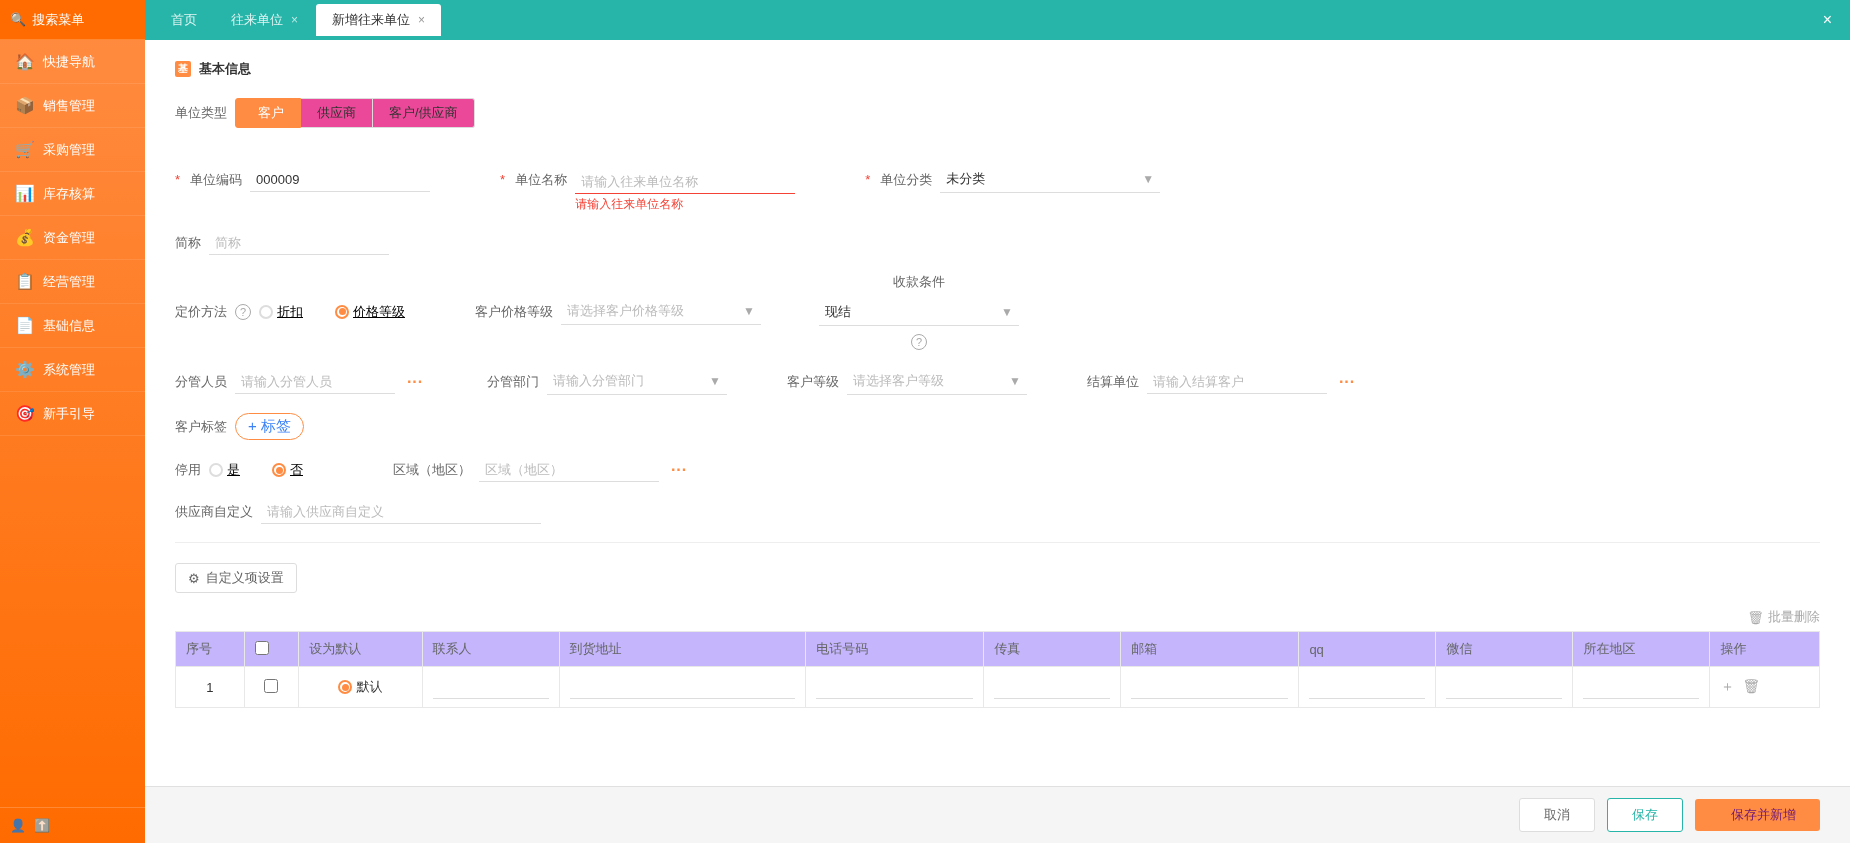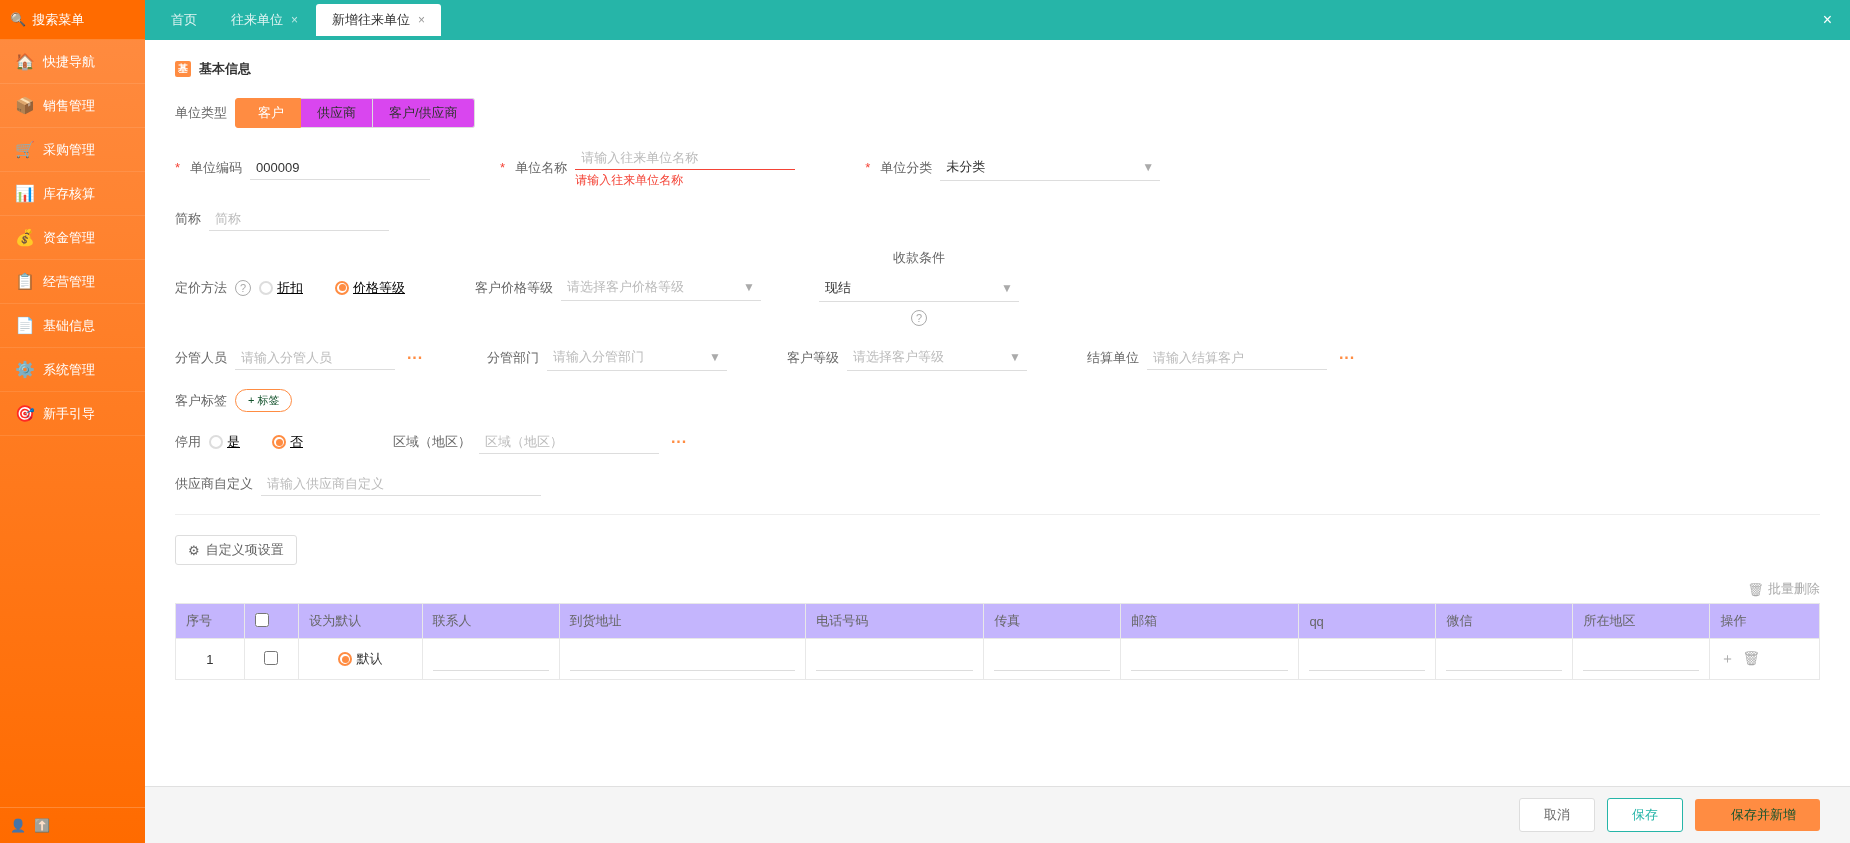--- a/index.html
+++ b/index.html
@@ -161,31 +161,32 @@
     .form-input::placeholder { color: #bbb; }
     .error-msg {
       color: #f44336;
       font-size: 12px;
       margin-top: 2px;
       display: block;
     }
     .input-with-error {
       display: flex;
       flex-direction: column;
+      margin-top: 24px;
     }
 
     
     .unit-type-group {
       display: flex;
       gap: 0;
     }
     .unit-btn {
       padding: 5px 16px;
       border: 1px solid #ddd;
-      background: #d946ef;
+      background: #ec4899;
       cursor: pointer;
       font-size: 13px;
       color: #333;
     }
     .unit-btn.active {
       background: #ff8c42;
       color: white;
       border-color: #ff8c42;
     }
     .unit-btn:first-child { border-radius: 3px 0 0 3px; padding-left: 22px; }
@@ -246,25 +247,25 @@
       font-weight: bold;
       padding: 0 4px;
     }
 
     
     .tag-btn {
       display: flex;
       align-items: center;
       gap: 4px;
       border: 1px solid #ff8c42;
-      color: #14532d;
+      color: #3b82f6;
       padding: 3px 12px;
       border-radius: 20px;
       cursor: pointer;
-      font-size: 11px;
+      font-size: 15px;
     }
 
     
     .section-divider {
       height: 1px;
       background: #eee;
       margin: 10px 0 20px;
     }
 
     
@@ -337,21 +338,21 @@
       border: 1px solid #ddd;
       color: #666;
     }
     .btn-primary {
       background: white;
       border: 1px solid #26b5a8;
       color: #26b5a8;
     }
     .btn-orange {
       background: #ff8c42;
-      color: #14532d;
+      color: #701a75;
       padding-left: 36px;
     }
 
     
     .help-icon {
       display: inline-flex;
       width: 16px;
       height: 16px;
       border-radius: 50%;
       border: 1px solid #aaa;

